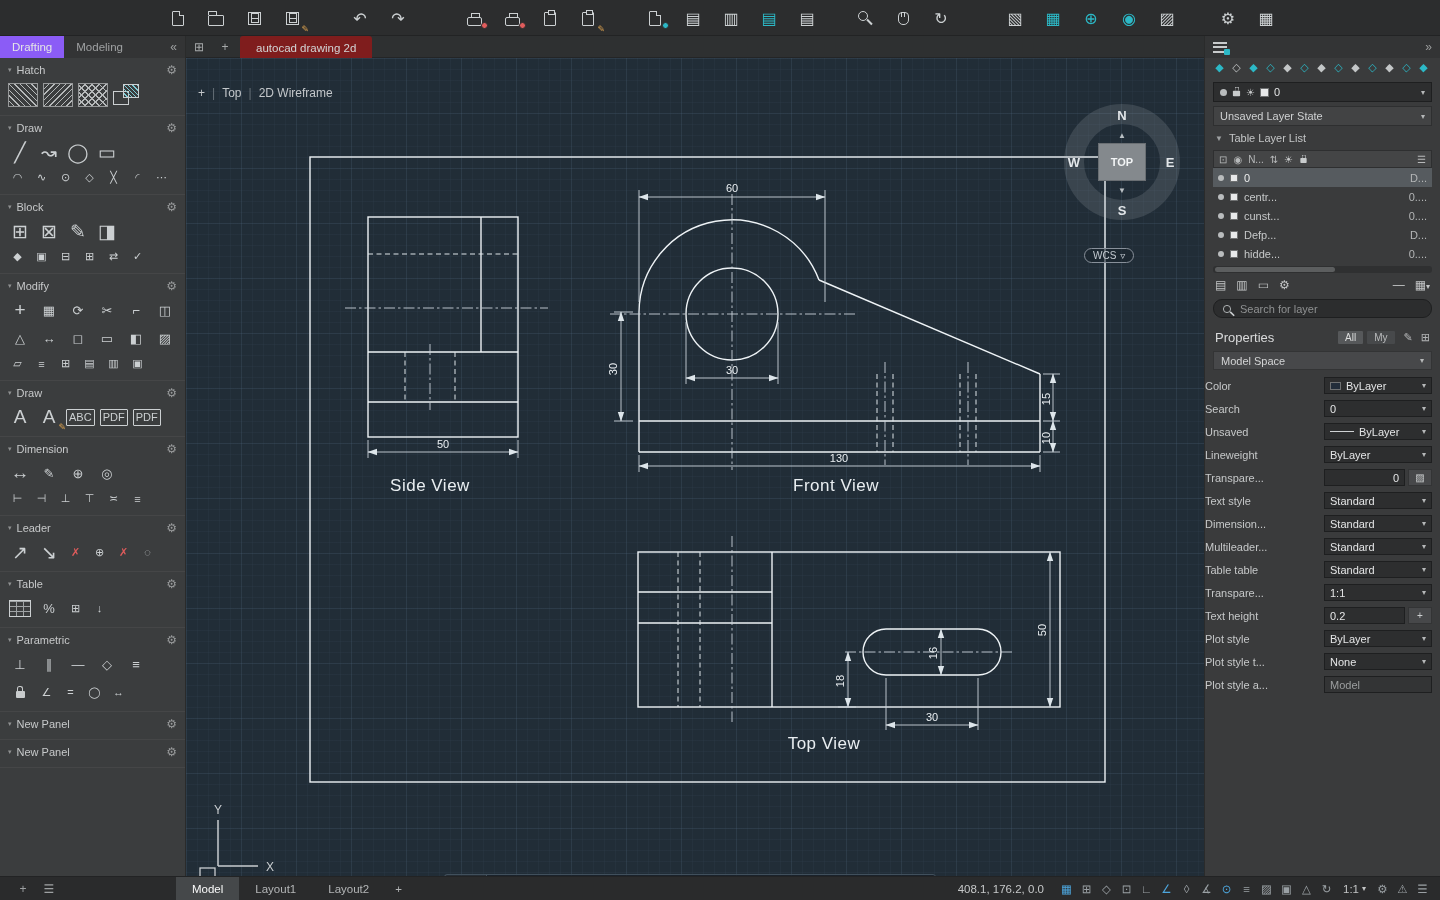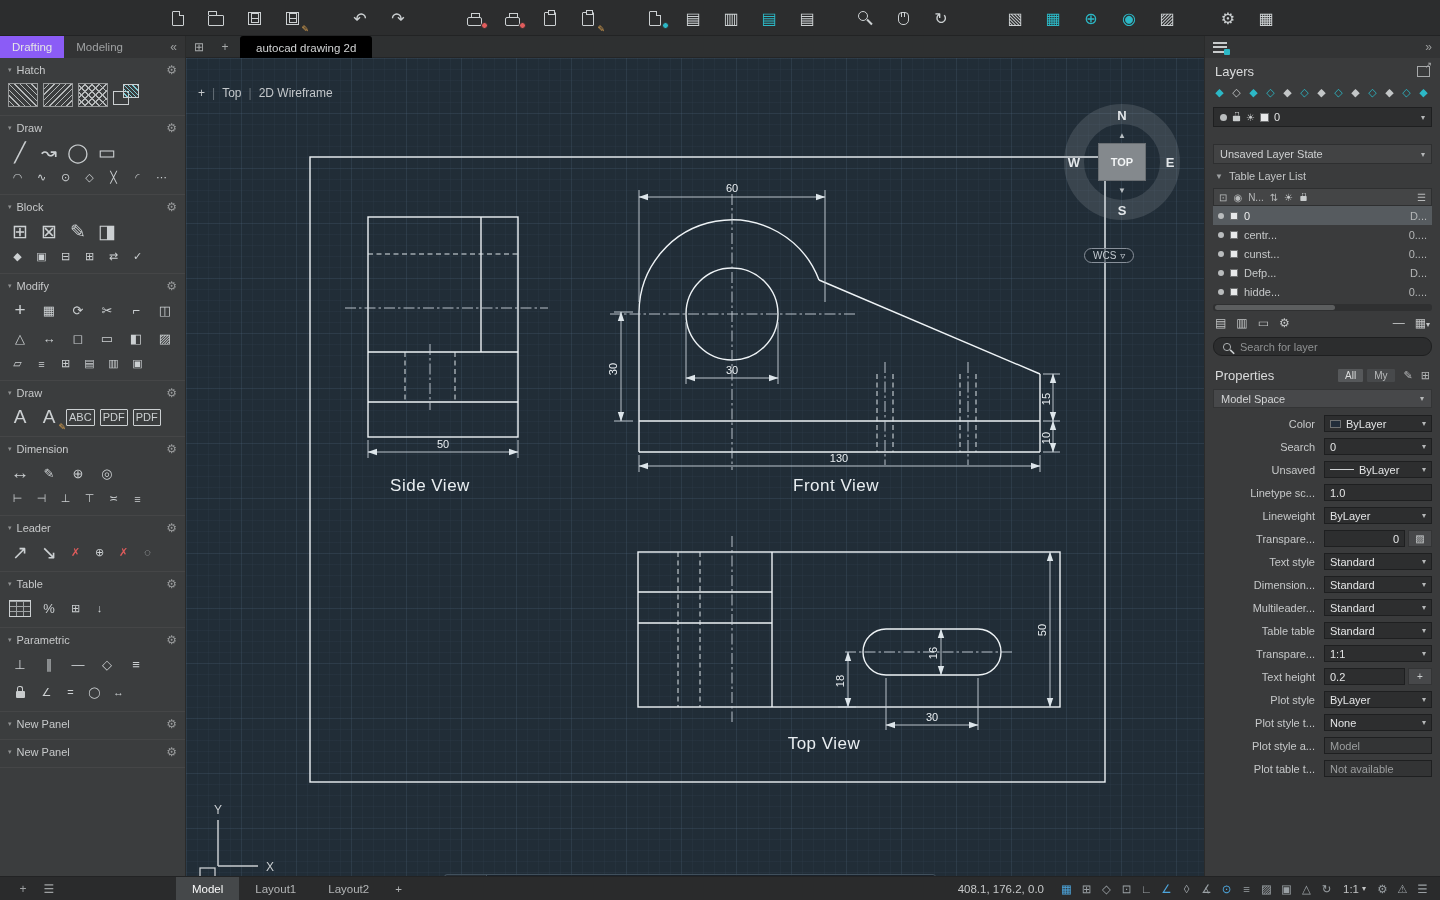--- a/index.html
+++ b/index.html
@@ -53,21 +53,21 @@
   .dbl::after{right:0;top:0;background:repeating-linear-gradient(45deg,transparent 0 2px,#7fccd4 2px 3px)}
   .lab9{font-size:8.5px;border:1px solid #ccd0d2;padding:0 2px;border-radius:1px;line-height:11px}
   .xtable{width:22px;height:17px;border:1.2px solid #ccd0d2;background-image:repeating-linear-gradient(0deg,transparent 0 4px,#9fa3a5 4px 5px),repeating-linear-gradient(90deg,transparent 0 6px,#9fa3a5 6px 7px)}
   .xlock{width:9px;height:7px;background:#c9cccd;position:relative;margin-top:5px;border-radius:1px}
   .xlock::before{content:"";position:absolute;left:1.5px;top:-5px;width:4px;height:4px;border:1.4px solid #c9cccd;border-bottom:none;border-radius:2.5px 2.5px 0 0}
 
   
   .canvas{position:absolute;left:186px;top:36px;width:1018px;height:840px;background:#212d37}
   .dtabbar{height:22px;background:#2e3031;display:flex;align-items:stretch;border-bottom:1px solid #242526}
   .dt-ic{width:26px;display:flex;align-items:center;justify-content:center;color:#a7aaab;font-size:12px}
-  .dtab{margin-left:2px;padding:12px 16px;background:#000000;color:#d2d4d5;font-size:11.5px;display:flex;align-items:center;border-radius:3px 3px 0 0}
+  .dtab{margin-left:2px;padding:12px 16px;background:#7f1d1d;color:#d2d4d5;font-size:11.5px;display:flex;align-items:center;border-radius:3px 3px 0 0}
   .darea{position:absolute;left:0;top:22px;width:1018px;height:818px;background-color:#212d37;
     background-image:
       linear-gradient(rgba(120,160,190,0.09) 1px,transparent 1px),
       linear-gradient(90deg,rgba(120,160,190,0.09) 1px,transparent 1px),
       linear-gradient(rgba(120,160,190,0.045) 1px,transparent 1px),
       linear-gradient(90deg,rgba(120,160,190,0.045) 1px,transparent 1px);
     background-size:55px 55px,55px 55px,11px 11px,11px 11px}
   svg.dwg{position:absolute;left:0;top:22px}
   .geo line,.geo rect,.geo path,.geo circle{stroke:#eef3f6;stroke-width:1.4;fill:none}
   .hid line{stroke:#dfe6ea;stroke-width:1;stroke-dasharray:5 3.5;fill:none}
@@ -99,21 +99,21 @@
   .ilayers{width:14px;height:11px;background:repeating-linear-gradient(0deg,#c8cbcc 0 2px,transparent 2px 4.5px);position:relative}
   .ilayers::after{content:"";position:absolute;right:-3px;bottom:-2px;width:6px;height:6px;background:#2cb8c6;border-radius:1px}
   .chev{margin-left:auto;color:#9b9d9e;font-size:12px}
   .rp-title{display:flex;align-items:center;padding:6px 10px 4px;font-size:13px;color:#dadbdc}
   .ipout{width:13px;height:11px;border:1.2px solid #a7a9aa;position:relative;margin-left:auto}
   .ipout::after{content:"↗";position:absolute;right:-3px;top:-7px;font-size:9px;color:#a7a9aa}
   .rp-icons{display:flex;gap:4px;padding:2px 8px 6px;align-items:center}
   .ldi{width:13px;height:14px;display:flex;align-items:center;justify-content:center;font-size:11px;color:#c3c6c7}
   .ldi.t{color:#2cb8c6}
   .rp-select,.rp-combo{margin:2px 8px 0;height:20px;background:#2d2e2f;border:1px solid #1e1f20;display:flex;align-items:center;gap:5px;padding:0 6px;color:#e2e3e4}
-  .rp-combo{margin-top:17px;background:#424344;border-color:#2e2f30;color:#cfd1d2}
+  .rp-combo{margin-top:4px;background:#424344;border-color:#2e2f30;color:#cfd1d2}
   .dot{width:7px;height:7px;border-radius:50%;background:#b9bcbd;flex:none}
   .swq{width:9px;height:9px;background:#e8e9ea;border:1px solid #6f7172;flex:none}
   .crt{margin-left:auto;color:#b6b8b9;font-size:8px}
   .sun{font-size:10px;color:#c6c8c9}
   .rp-hide{display:flex;align-items:center;gap:6px;padding:6px 10px 4px;color:#c3c5c6}
   .tri{font-size:8px;color:#9da0a1}
   .lt-head{margin:2px 8px 0;height:18px;background:#444546;border:1px solid #2e2f30;display:flex;align-items:center;gap:6px;padding:0 5px;color:#b7b9ba;font-size:10px}
   .lt-head .hb{margin-left:auto}
   .lt-row{margin:0 8px;height:19px;display:flex;align-items:center;gap:6px;padding:0 5px;color:#c6c8c9}
   .lt-row.sel{background:#565b5f;color:#eceded}
@@ -126,21 +126,21 @@
   .mla{margin-left:auto}
   .rp-search{margin:2px 8px 6px;height:19px;background:#2c2d2e;border:1px solid #1e1f20;border-radius:9px;display:flex;align-items:center;padding:0 8px;gap:6px}
   .rp-search .xzoom{margin:0 2px 0 0;transform:scale(0.8)}
   .rp-search input{flex:1;background:transparent;border:0;outline:0;color:#cfd1d2;font-size:11px;font-family:inherit}
   .rp-search input::placeholder{color:#8f9192}
   .pt-btn{font-size:10px;background:#56585a;border:1px solid #3a3b3c;border-radius:2px;padding:1px 7px;color:#dcdddd;margin-left:6px}
   .pt-btn.my{background:#47494b;color:#b9bbbc;margin-left:2px}
   .pt-ic{margin-left:8px;color:#b3b5b6;font-size:11px}
   .rp-space{margin:2px 8px 4px;height:19px;background:#47484a;border:1px solid #333435;display:flex;align-items:center;padding:0 7px;color:#d3d4d5}
   .prow{display:flex;align-items:center;height:23px;padding-right:8px}
-  .plab{flex:1;text-align:right;padding-right:9px;color:#c6c8c9;font-size:11px;white-space:nowrap}
+  .plab{flex:1;text-align:left;padding-right:9px;color:#c6c8c9;font-size:11px;white-space:nowrap}
   .pctl{width:108px;height:17px;background:#2d2e2f;border:1px solid #1e1f20;display:flex;align-items:center;padding:0 5px;color:#e4e5e6;font-size:11px;flex:none}
   .pctl.ro{color:#9c9e9f;background:#333435}
   .pctl input{width:100%;background:transparent;border:0;outline:0;color:#e4e5e6;font-size:11px;font-family:inherit}
   .csw{width:11px;height:8px;background:#222d3a;border:1px solid #6f7172;margin-right:5px;flex:none}
   .ltl{width:24px;border-top:1.5px solid #cfd2d4;margin-right:5px;flex:none}
   .split{display:flex;gap:3px;width:108px;flex:none}
   .split .pctl{width:81px}
   .pbtn{width:24px;height:17px;background:#47484a;border:1px solid #333435;display:flex;align-items:center;justify-content:center;font-size:10px;color:#cdd0d1;flex:none}
 
   
@@ -607,24 +607,20 @@
     </div>
   </div>
 </div>
 
 <div class="rp">
   <div class="rp-strip">
     <span class="ilayers"></span>
     <span class="chev">»</span>
   </div>
 
-  <div class="rp-title">
-    <span>Layers</span>
-    <span class="ipout"></span>
-  </div>
 
   <div class="rp-icons">
     <span class="ldi t">◆</span>
     <span class="ldi">◇</span>
     <span class="ldi t">◆</span>
     <span class="ldi t">◇</span>
     <span class="ldi">◆</span>
     <span class="ldi t">◇</span>
     <span class="ldi">◆</span>
     <span class="ldi t">◇</span>
@@ -743,26 +739,20 @@
   </div>
   <div class="prow">
     <div class="plab">Unsaved</div>
     <div class="pctl">
       <span class="ltl"></span>
       <span>ByLayer</span>
       <span class="crt">▾</span>
     </div>
   </div>
   <div class="prow">
-    <div class="plab">Linetype sc...</div>
-    <div class="pctl">
-      <input value="1.0" style="">
-    </div>
-  </div>
-  <div class="prow">
     <div class="plab">Lineweight</div>
     <div class="pctl">
       <span>ByLayer</span>
       <span class="crt">▾</span>
     </div>
   </div>
   <div class="prow">
     <div class="plab">Transpare...</div>
     <div class="split">
       <div class="pctl">
@@ -826,26 +816,20 @@
     <div class="plab">Plot style t...</div>
     <div class="pctl">
       <span>None</span>
       <span class="crt">▾</span>
     </div>
   </div>
   <div class="prow">
     <div class="plab">Plot style a...</div>
     <div class="pctl ro">
       <span>Model</span>
-    </div>
-  </div>
-  <div class="prow">
-    <div class="plab">Plot table t...</div>
-    <div class="pctl ro">
-      <span>Not available</span>
     </div>
   </div>
 </div>
 
 <div class="sb">
   <span class="sb-ic">+</span>
   <span class="sb-ic">☰</span>
   <div class="sb-tabs">
     <span class="sb-tab act">Model</span>
     <span class="sb-tab">Layout1</span>

